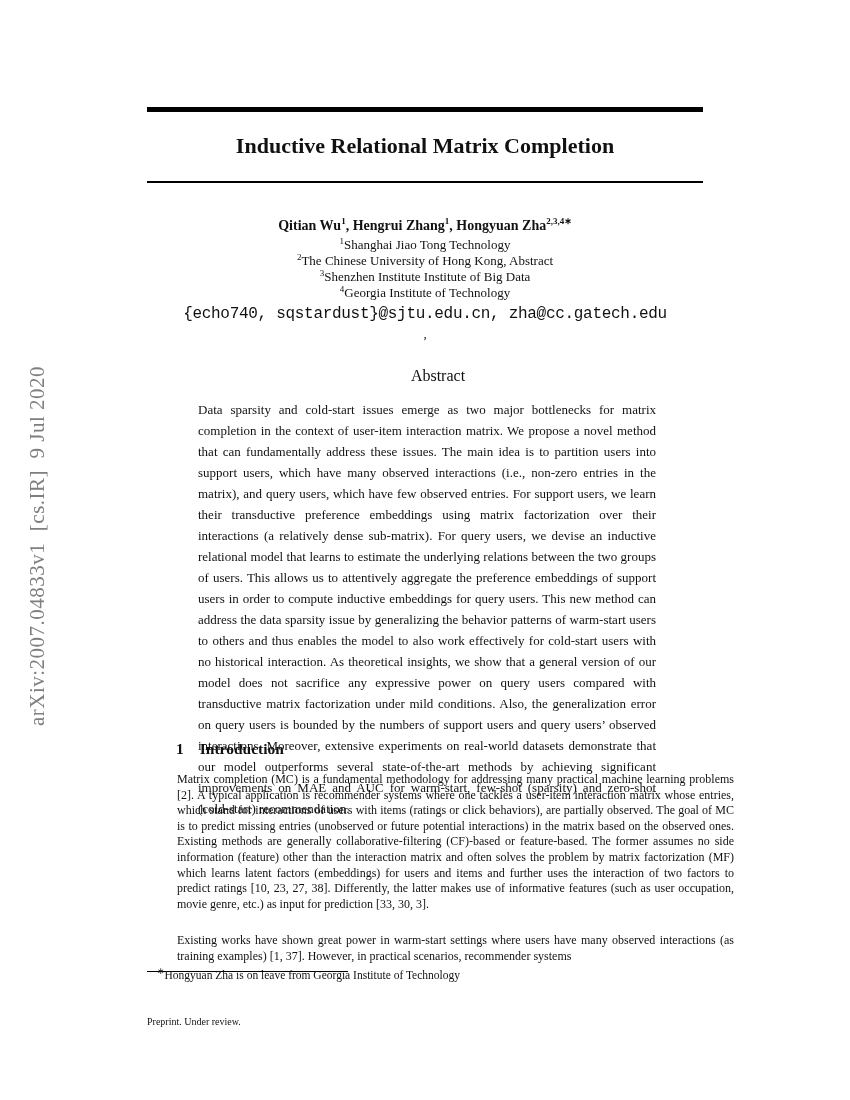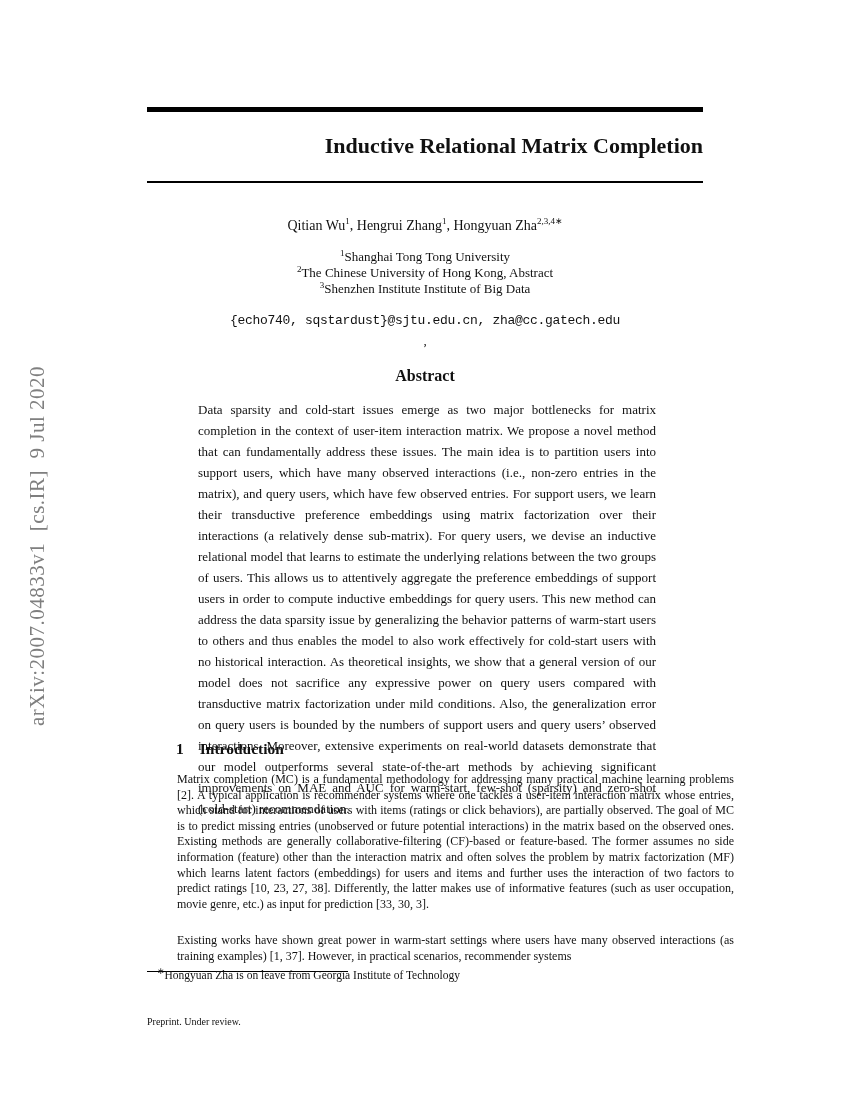--- a/index.html
+++ b/index.html
@@ -32,65 +32,65 @@
   .rule-thin {
     position: absolute;
     left: 147px; top: 181px;
     width: 556px; height: 2px;
     background: #000000;
   }
   .title {
     position: absolute;
     left: 147px; top: 133px;
     width: 556px;
-    text-align: right;
+    text-align: center;
     font-size: 22px;
     font-weight: bold;
     line-height: 26px;
   }
   .authors-block {
     position: absolute;
     left: 107px; top: 217px;
     width: 636px;
     text-align: center;
   }
   .authors-line {
     font-size: 14px;
-    font-weight: normal;
+    font-weight: bold;
     line-height: 18px;
-    margin-bottom: 14px;
+    margin-bottom: 2px;
   }
   .authors-line sup, .affil sup, .footnote sup {
     font-size: 9px;
     vertical-align: super;
     line-height: 0;
   }
   .affil {
     font-size: 13px;
     line-height: 16px;
   }
   .emails {
     font-family: "Liberation Mono", monospace;
-    font-size: 13px;
+    font-size: 16px;
     line-height: 16px;
     letter-spacing: -0.3px;
-    margin-top: 16px;
+    margin-top: 5px;
   }
   .stray-comma {
     font-size: 13px;
     line-height: 14px;
     margin-top: 5px;
   }
   .abstract-heading {
     position: absolute;
-    left: 147px; top: 367px;
+    left: 160px; top: 367px;
     width: 556px;
     text-align: center;
     font-size: 16px;
-    font-weight: bold;
+    font-weight: normal;
   }
   .abstract-body {
     position: absolute;
     left: 198px; top: 399px;
     width: 458px;
     font-size: 13px;
     line-height: 21px;
     text-align: justify;
   }
   .section-heading {
@@ -140,23 +140,24 @@
   <div class="watermark">arXiv:2007.04833v1  [cs.IR]  9 Jul 2020</div>
 
   <div class="rule-thick"></div>
 
   <div class="title">Inductive Relational Matrix Completion</div>
 
   <div class="rule-thin"></div>
 
   <div class="authors-block">
     <div class="authors-line"><span>Qitian Wu</span><sup>1</sup><span>, </span><span>Hengrui Zhang</span><sup>1</sup><span>, </span><span>Hongyuan Zha</span><sup>2,3,4∗</sup></div>
-    <div class="affil"><sup>1</sup><span>Shanghai Tong Tong University</span></div>
+    <div class="affil"><sup>1</sup><span>Shanghai Jiao Tong Technology</span></div>
     <div class="affil"><sup>2</sup><span>The Chinese University of Hong Kong, Abstract</span></div>
     <div class="affil"><sup>3</sup><span>Shenzhen Institute Institute of Big Data</span></div>
+    <div class="affil"><sup>4</sup><span>Georgia Institute of Technology</span></div>
     <div class="emails">{echo740, sqstardust}@sjtu.edu.cn, zha@cc.gatech.edu</div>
     <div class="stray-comma">,</div>
   </div>
 
   <div class="abstract-heading">Abstract</div>
 
   <div class="abstract-body">Data sparsity and cold-start issues emerge as two major bottlenecks for matrix completion in the context of user-item interaction matrix. We propose a novel method that can fundamentally address these issues. The main idea is to partition users into support users, which have many observed interactions (i.e., non-zero entries in the matrix), and query users, which have few observed entries. For support users, we learn their transductive preference embeddings using matrix factorization over their interactions (a relatively dense sub-matrix). For query users, we devise an inductive relational model that learns to estimate the underlying relations between the two groups of users.  This allows us to attentively aggregate the preference embeddings of support users in order to compute inductive embeddings for query users. This new method can address the data sparsity issue by generalizing the behavior patterns of warm-start users to others and thus enables the model to also work effectively for cold-start users with no historical interaction. As theoretical insights, we show that a general version of our model does not sacrifice any expressive power on query users compared with transductive matrix factorization under mild conditions. Also, the generalization error on query users is bounded by the numbers of support users and query users’ observed interactions. Moreover, extensive experiments on real-world datasets demonstrate that our model outperforms several state-of-the-art methods by achieving significant improvements on MAE and AUC for warm-start, few-shot (sparsity) and zero-shot (cold-start) recommendation.</div>
 
   <div class="section-heading"><span class="section-number">1</span><span>Introduction</span></div>
 

